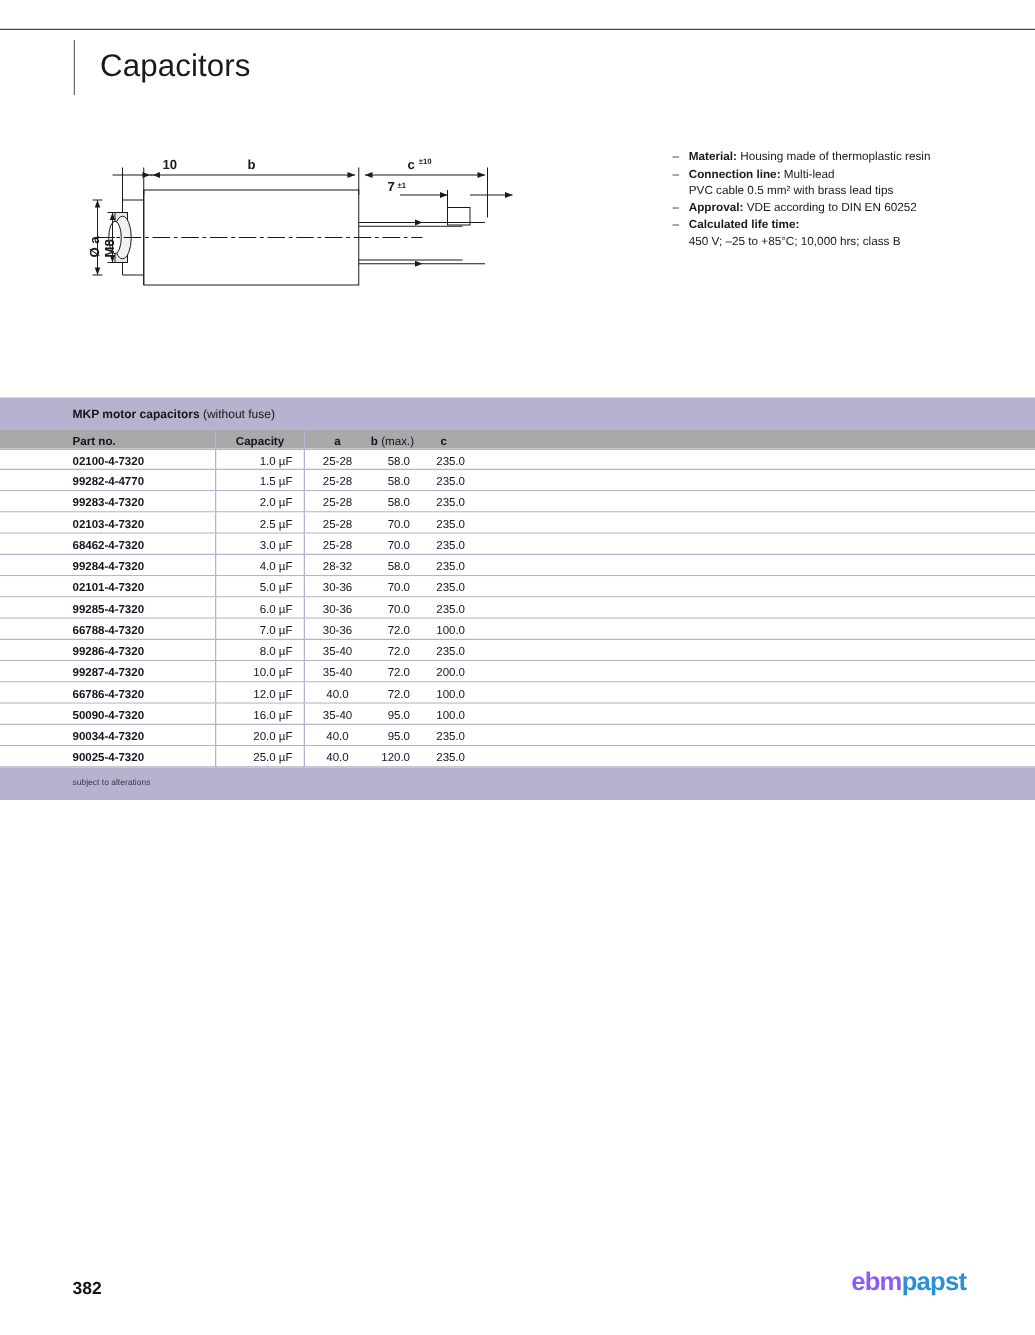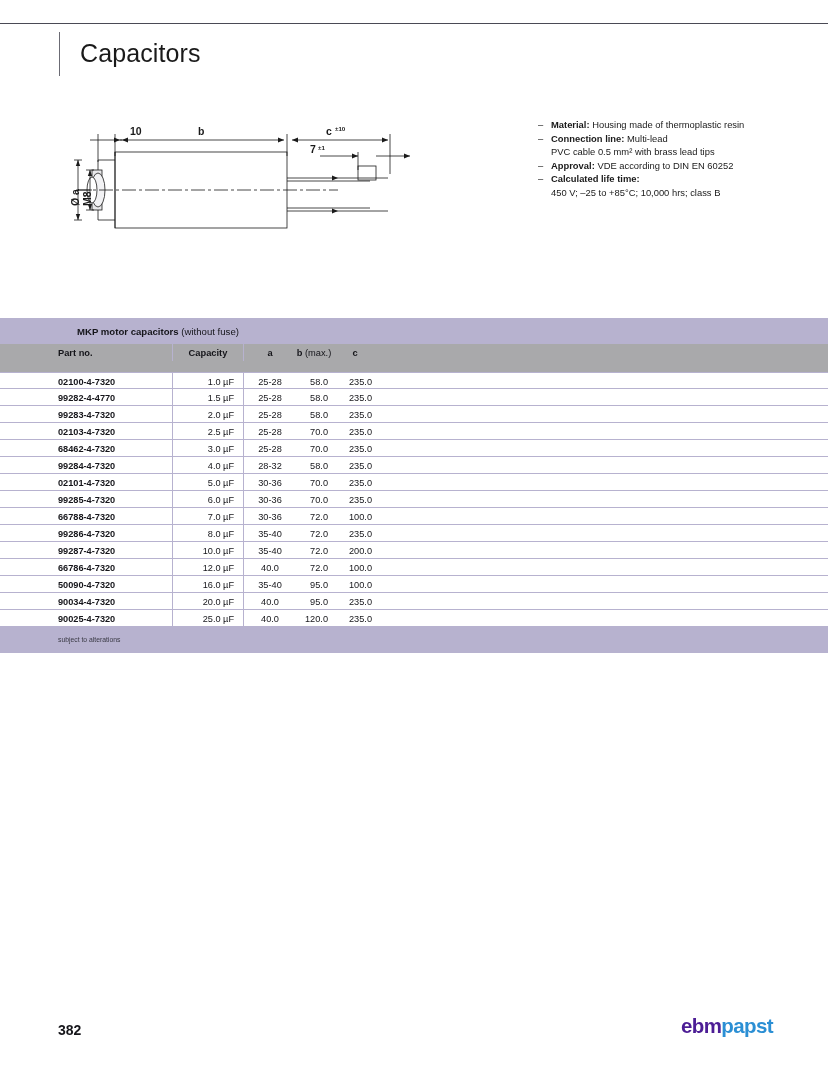--- a/index.html
+++ b/index.html
@@ -81,27 +81,26 @@
   .tbl-title-band {
     height: 26px;
     background: #b7b2cf;
     position: relative;
   }
   .tbl-title {
     position: absolute;
     left: 58px; top: 8px;
     font-size: 9.6px;
     color: #15151a;
-    margin-left: 19px;
   }
   .tbl-title b { font-weight: bold; }
   .tbl-title span.light { font-weight: normal; }
 
   .tbl-head {
-    height: 28px;
+    height: 15px;
     background: #a9a9ab;
     position: relative;
   }
   .tbl-head .cell {
     position: absolute;
     top: 4px;
     font-size: 9.3px;
     font-weight: bold;
     color: #15151a;
     white-space: nowrap;
@@ -165,21 +164,21 @@
     color: #15151a;
   }
   .logo {
     position: absolute;
     right: 55px; top: 1016px;
     font-size: 20.5px;
     font-weight: bold;
     letter-spacing: -0.6px;
     line-height: 1;
   }
-  .logo .ebm { color: #4c1d95; }
+  .logo .ebm { color: #8b5cf6; }
   .logo .papst { color: #2b8fd4; }
 </style>
 </head>
 <body>
 
 <div class="top-rule"></div>
 
 <div class="title-wrap">
   <div class="title-bar"></div>
   <div class="page-title">Capacitors</div>

